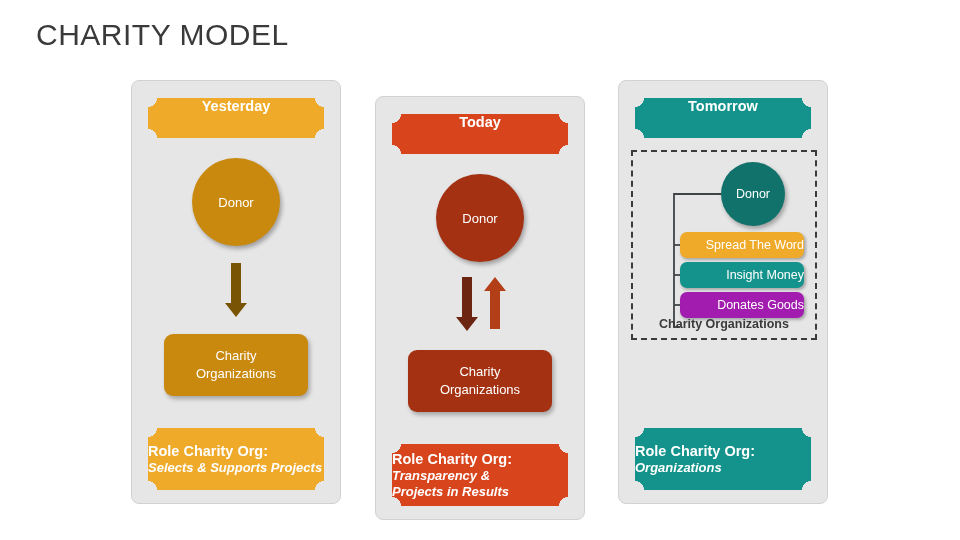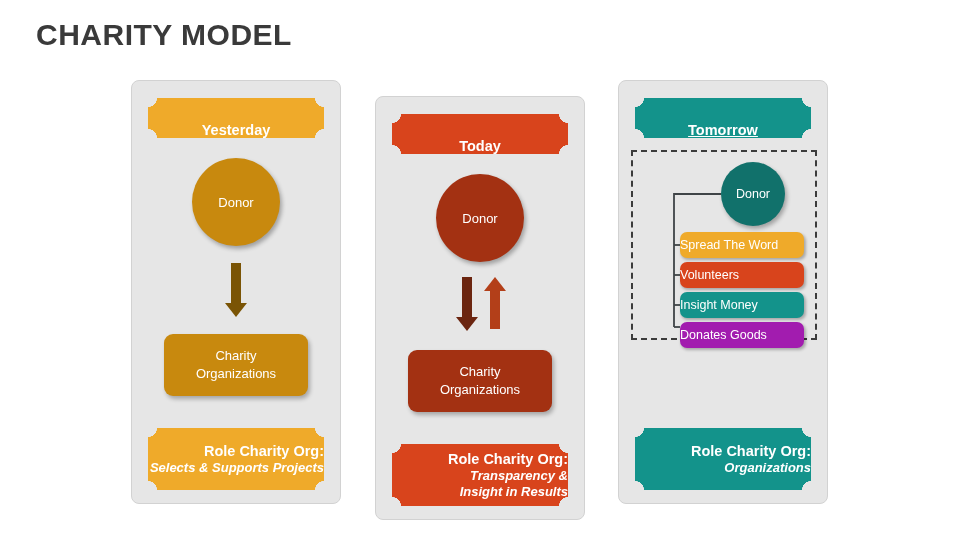--- a/index.html
+++ b/index.html
@@ -14,21 +14,21 @@
     font-family: "Liberation Sans", sans-serif;
     overflow: hidden;
   }
 
   
   #page-title {
     position: absolute;
     left: 36px;
     top: 18px;
     font-size: 30px;
-    font-weight: bold;
+    font-weight: normal;
     color: #3a3a3a;
     letter-spacing: 0.5px;
   }
 
   
   .column {
     position: absolute;
     top: 80px;
     width: 210px;
     height: 424px;
@@ -41,21 +41,21 @@
   #col-today     { left: 375px; margin-top: 16px; }
   #col-tomorrow  { left: 618px; }
 
   
   .banner {
     position: absolute;
     left: 50%;
     transform: translateX(-50%);
     width: 176px;
     display: flex;
-    align-items: flex-end;
+    align-items: flex-start;
     justify-content: center;
     text-align: center;
     color: #ffffff;
     box-sizing: border-box;
     filter: drop-shadow(1.5px 2px 1.5px rgba(0,0,0,0.33));
     -webkit-mask-image:
        radial-gradient(circle 9px at 0% 0%,    transparent 98%, #000 100%),
        radial-gradient(circle 9px at 100% 0%,  transparent 98%, #000 100%),
        radial-gradient(circle 9px at 0% 100%,  transparent 98%, #000 100%),
        radial-gradient(circle 9px at 100% 100%,transparent 98%, #000 100%);
@@ -187,21 +187,21 @@
     top: 80px;
     width: 124px;
   }
   .pill {
     position: relative;
     height: 26px;
     margin-bottom: 4px;
     border-radius: 7px;
     display: flex;
     align-items: center;
-    justify-content: flex-start;
+    justify-content: flex-end;
     color: #ffffff;
     font-size: 12.5px;
     box-shadow: 1.5px 2px 3px rgba(0,0,0,0.27);
   }
 
   #tree-connector {
     position: absolute;
     left: 0;
     top: 0;
     width: 186px;
@@ -261,27 +261,27 @@
   </div>
 
   <div class="charity-box" style="background:#A33112;">
     <span>Charity</span>
     <span>Organizations</span>
   </div>
 
   <div class="banner banner-bottom" style="background:#D8441C;">
     <span class="role-title">Role Charity Org:</span>
     <span class="role-sub">Transparency &amp;</span>
-    <span class="role-sub">Insight in Results</span>
+    <span class="role-sub">Projects in Results</span>
   </div>
 </div>
 
 <div class="column" id="col-tomorrow">
 
-  <div class="banner banner-top" style="background:#13938B;text-decoration:underline;">
+  <div class="banner banner-top" style="background:#13938B;">
     <span>Tomorrow</span>
   </div>
 
   <div id="tomorrow-group">
 
     <svg id="tree-connector" viewBox="0 0 186 190">
       <g stroke="#3f4447" stroke-width="1.8" fill="none">
         <path d="M 88 42 L 41 42 L 41 175"></path>
         <path d="M 41 93  L 47 93"></path>
         <path d="M 41 123 L 47 123"></path>
@@ -291,30 +291,28 @@
     </svg>
 
     <div class="donor donor-small" style="background:#11716B;">
       <span>Donor</span>
     </div>
 
     <div class="pill-list">
       <div class="pill" style="background:#EFAA2A;">
         <span>Spread The Word</span>
       </div>
-      <div class="pill" style="background:#D8441C;">
-        <span>Volunteers</span>
-      </div>
       <div class="pill" style="background:#13938B;">
         <span>Insight Money</span>
       </div>
       <div class="pill" style="background:#a21caf;">
         <span>Donates Goods</span>
       </div>
     </div>
 
+    <div id="tomorrow-group-label">Charity Organizations</div>
   </div>
 
   <div class="banner banner-bottom" style="background:#13938B;">
     <span class="role-title">Role Charity Org:</span>
     <span class="role-sub">Organizations</span>
   </div>
 </div>
 
 </body></html>

